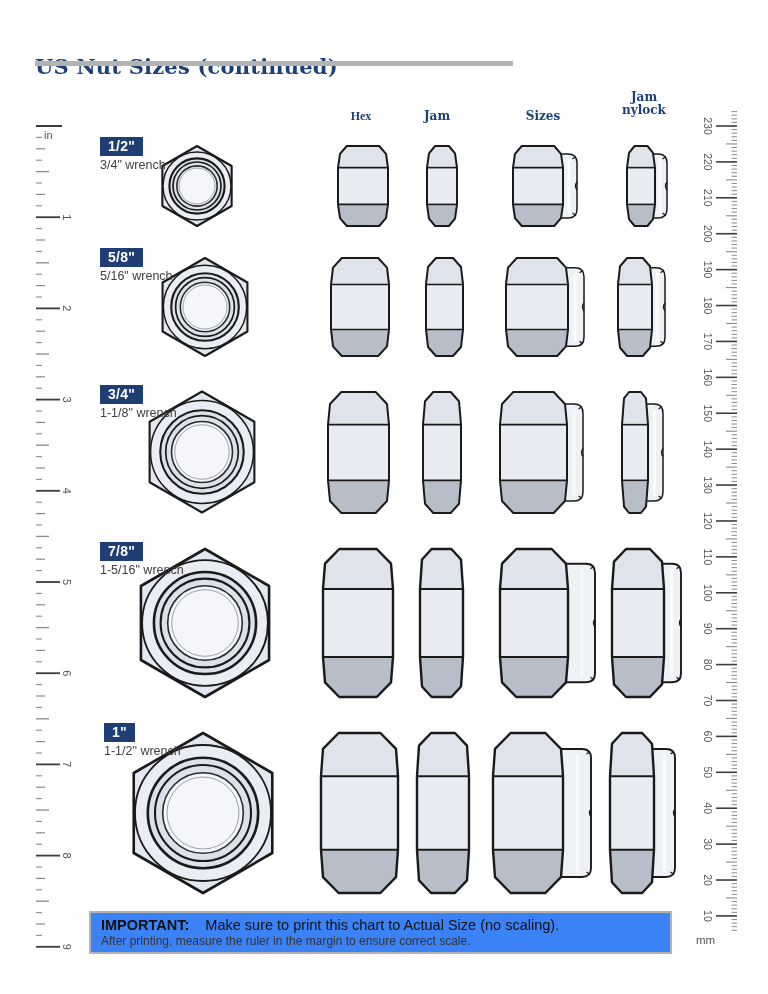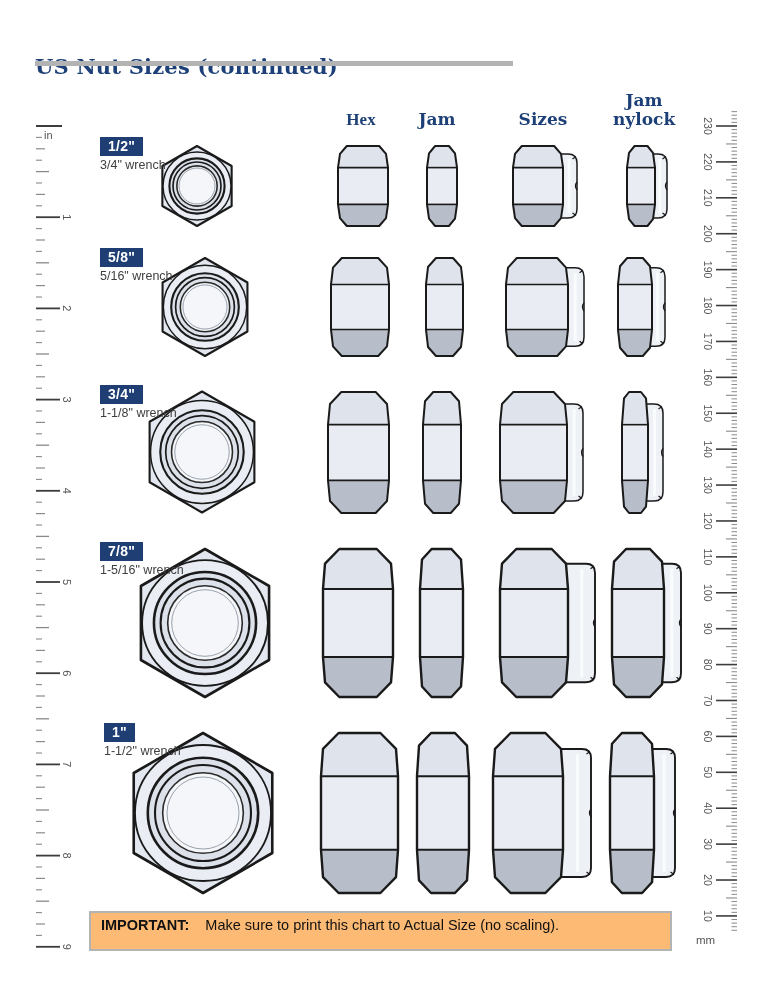--- a/index.html
+++ b/index.html
@@ -1,32 +1,32 @@
 <!DOCTYPE html>
 <html><head>
 <meta charset="utf-8">
 <style>
   html,body{margin:0;padding:0;background:#ffffff;}
   #page{position:relative;width:768px;height:994px;background:#ffffff;overflow:hidden;
         font-family:"Liberation Sans",sans-serif;}
   .title{position:absolute;left:35px;top:36px;font-family:"DejaVu Serif",serif;font-weight:bold;
          font-size:21px;color:#1c4077;letter-spacing:0.2px;white-space:nowrap;margin-top:18px;}
   .title-rule{position:absolute;left:35px;top:61px;width:478px;height:5px;background:#b3b3b3;}
-  .col-head{position:absolute;font-family:"DejaVu Serif",serif;font-weight:bold;font-size:17px;
+  .col-head{position:absolute;font-family:"DejaVu Serif",serif;font-weight:bold;font-size:12px;
             color:#1c4077;text-align:center;line-height:1.12;}
   #head-hex{left:326px;top:110px;width:70px;font-family:Liberation Serif, serif;}
   #head-jam{left:402px;top:110px;width:70px;}
   #head-nylock{left:503px;top:110px;width:80px;}
   #head-jamnylock{left:613px;top:91px;width:62px;}
   .size-badge{position:absolute;background:#1e3e74;color:#ffffff;font-weight:bold;font-size:14px;
               padding:1px 8px 2px;letter-spacing:0.3px;white-space:nowrap;}
   .wrench{position:absolute;color:#3f3f3f;font-size:12.5px;white-space:nowrap;}
   #canvas{position:absolute;left:0;top:0;}
   #footer{position:absolute;left:89px;top:911px;width:559px;border:2px solid #b3b3b3;
-          padding:4px 10px 16px;background:#fdba74;}
+          padding:4px 10px 4px;background:#3b82f6;}
   #footer .l1{font-size:14.5px;color:#111111;}
   #footer .l1 b{margin-right:16px;}
   #footer .l2{font-size:12px;color:#333333;margin-top:1px;}
 </style>
 </head>
 <body>
 
 <div id="page">
   <div class="title">US Nut Sizes (continued)</div>
   <div class="title-rule"></div>
@@ -737,14 +737,15 @@
       <div class="size-badge" style="left: 100px; top: 385px;">3/4"</div>
       <div class="wrench" style="left: 100px; top: 406px;">1-1/8" wrench</div>
       <div class="size-badge" style="left: 100px; top: 542px;">7/8"</div>
       <div class="wrench" style="left: 100px; top: 563px;">1-5/16" wrench</div>
       <div class="size-badge" style="left: 104px; top: 723px;">1"</div>
       <div class="wrench" style="left: 104px; top: 744px;">1-1/2" wrench</div>
     </div>
 
   <div id="footer">
     <div class="l1"><b>IMPORTANT:</b><span>Make sure to print this chart to Actual Size (no scaling).</span></div>
+    <div class="l2">After printing, measure the ruler in the margin to ensure correct scale.</div>
   </div>
 </div>
 
 </body></html>

